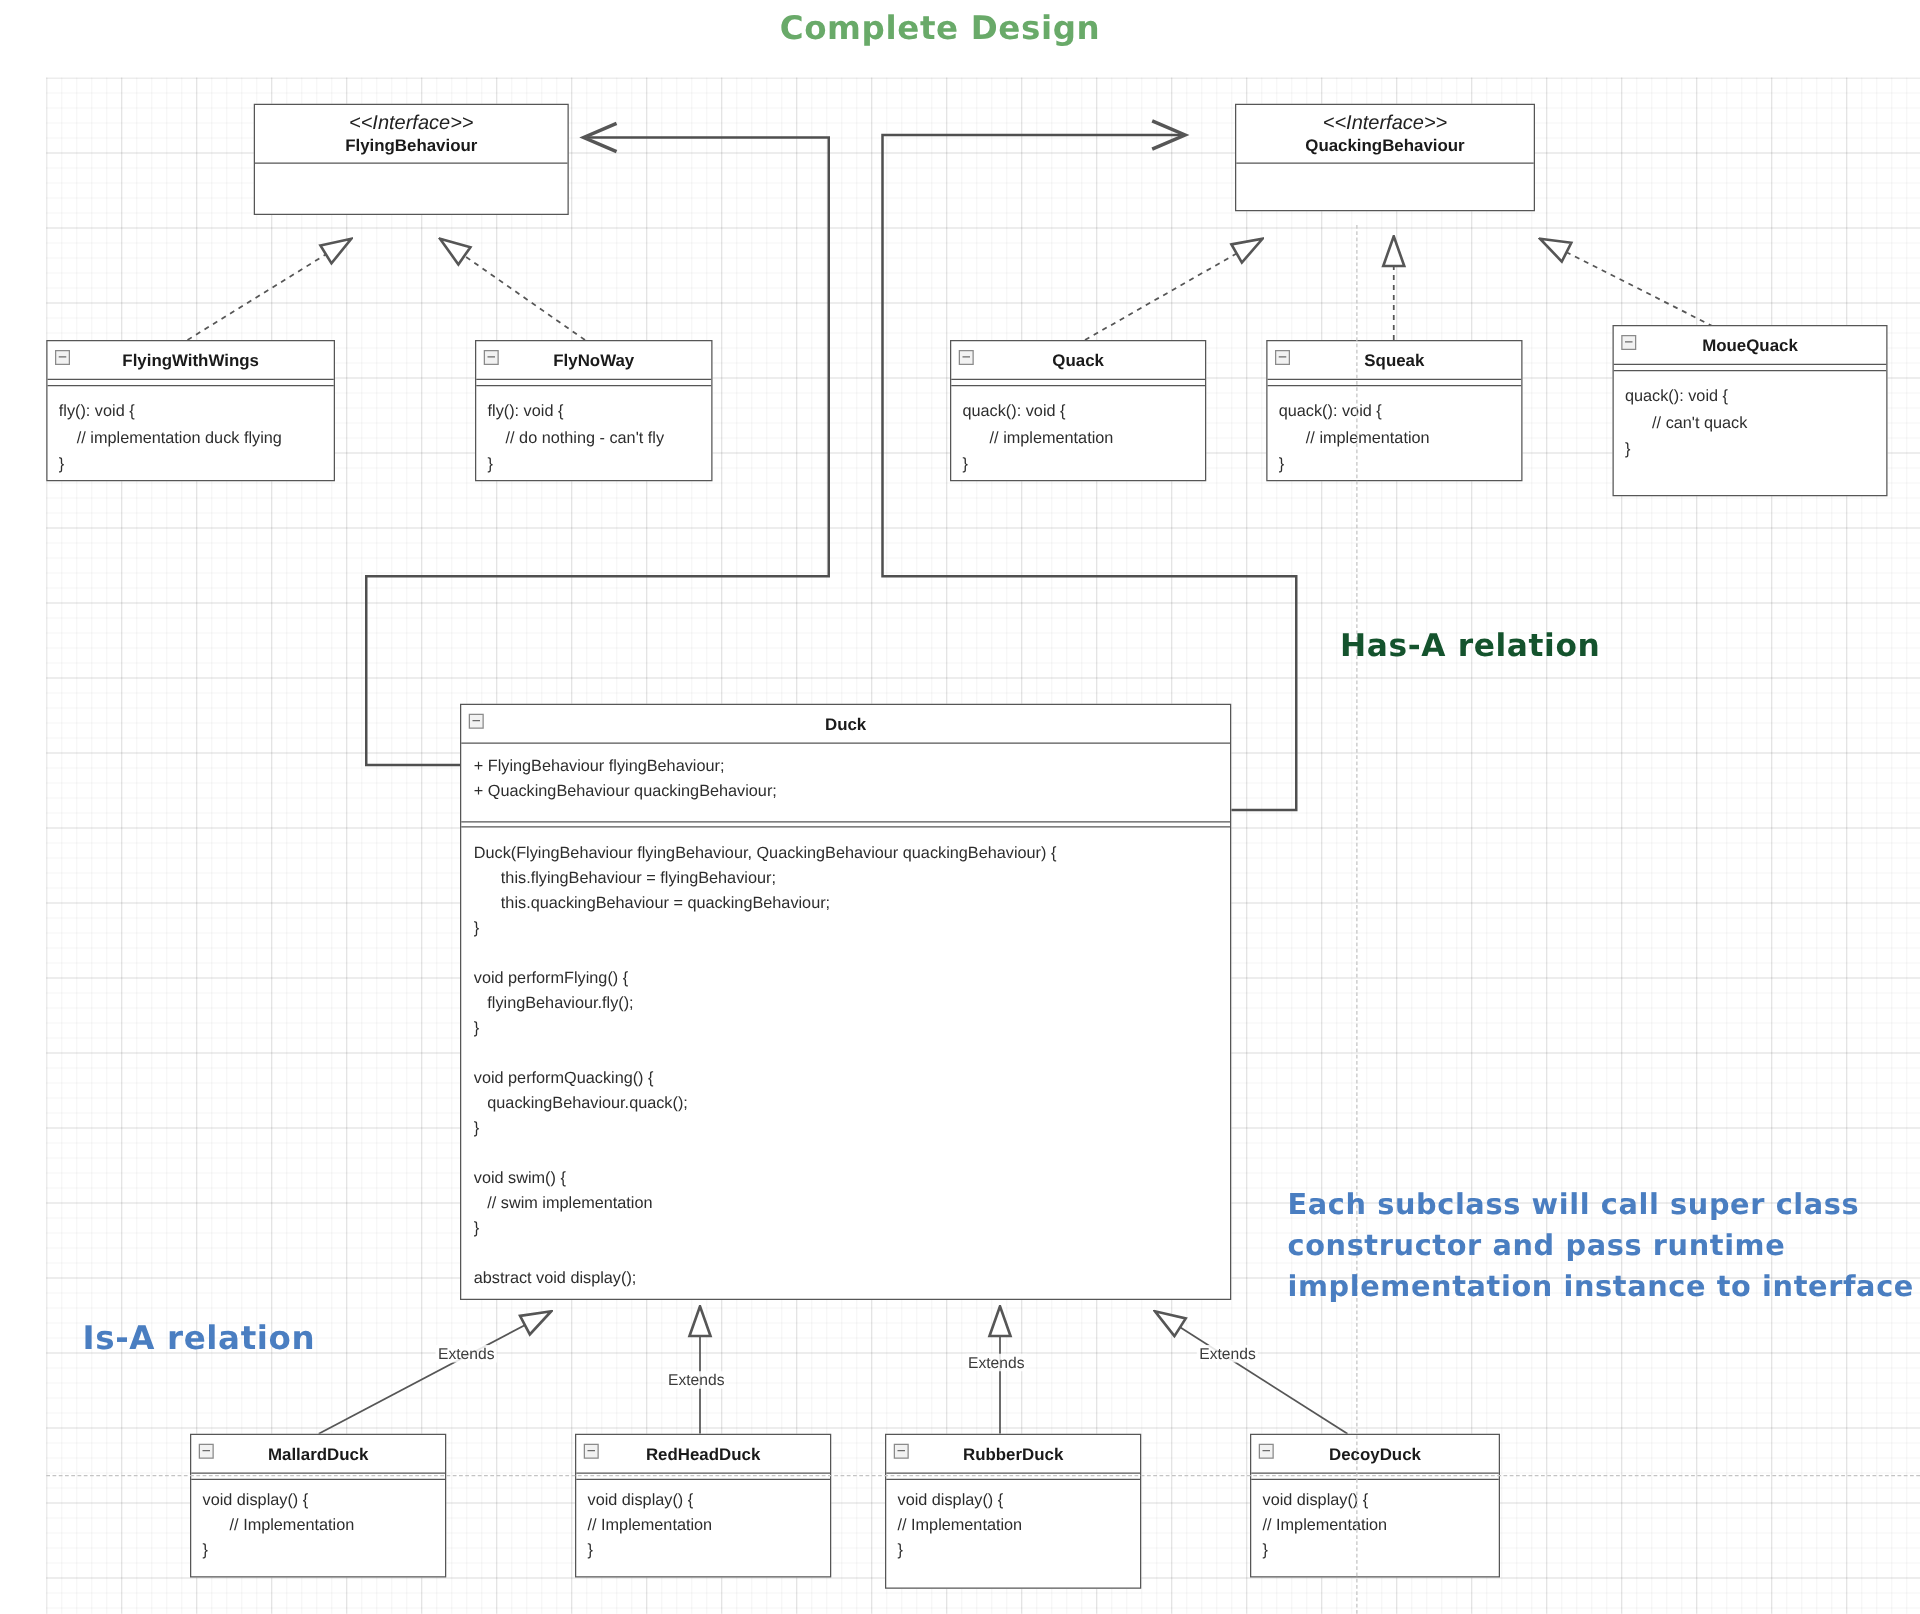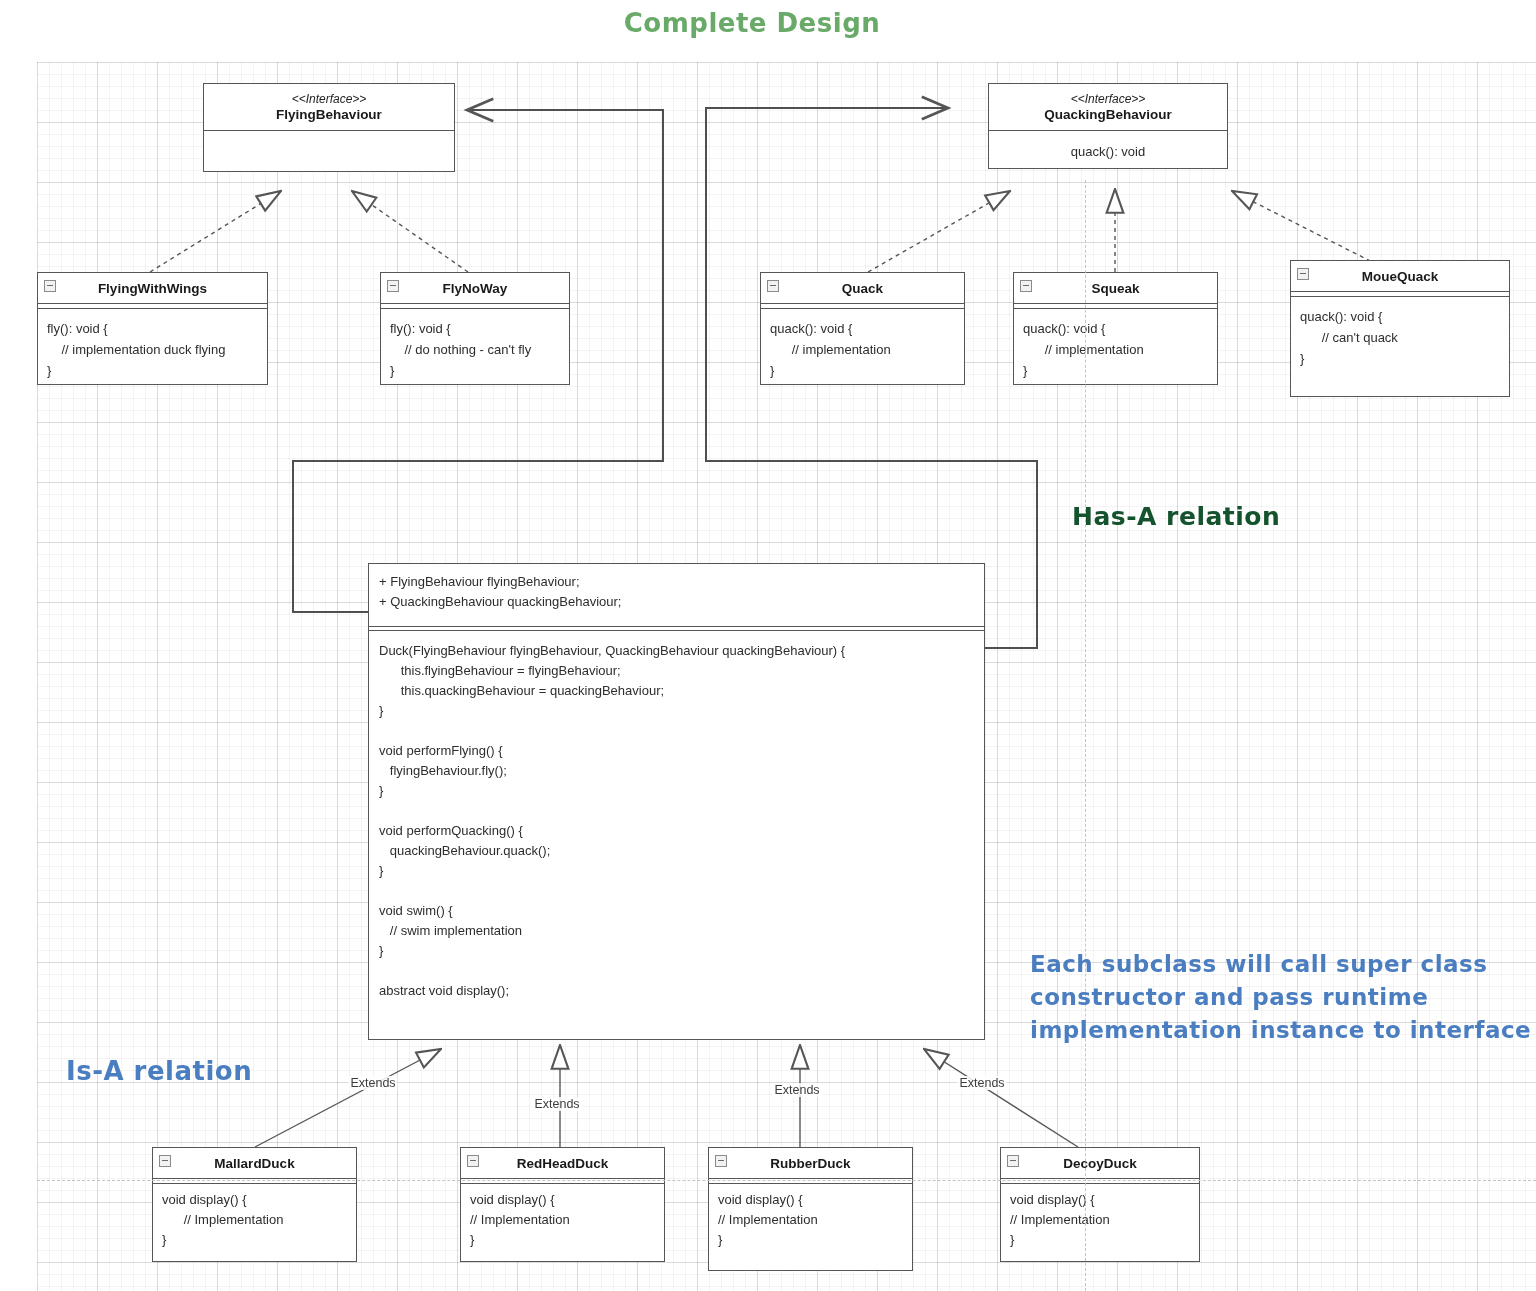--- a/index.html
+++ b/index.html
@@ -39,21 +39,21 @@
   }
   .strip{height:4px;border-bottom:1px solid #565656;}
   .code{
     white-space:pre;font-size:13px;line-height:21px;padding:9px 9px;
     color:#2d2d2d;text-align:left;overflow:hidden;
   }
   .iface-header{
     height:47px;border-bottom:1px solid #565656;box-sizing:border-box;
     display:flex;flex-direction:column;align-items:center;justify-content:center;gap:1px;
   }
-  .stereotype{font-style:italic;font-size:12px;color:#222;}
+  .stereotype{font-style:italic;font-size:16px;color:#222;}
   .iface-method{
     display:flex;align-items:center;justify-content:center;font-size:13px;height:40px;
   }
   .duck-fields{height:63px;border-bottom:1px solid #565656;box-sizing:border-box;line-height:20px;padding:8px 10px;}
   .strip2{height:3px;border-bottom:1px solid #565656;}
   .duck-methods{line-height:20px;padding:10px 10px;}
   .sub-body{line-height:20px;padding:6px 9px;}
 
   .edge-label{
     position:absolute;z-index:3;font-size:12.5px;color:#3c3c3c;background:rgba(255,255,255,0.85);
@@ -103,21 +103,20 @@
     <div class="stereotype">&lt;&lt;Interface&gt;&gt;</div>
     <div class="cls-title">FlyingBehaviour</div>
   </div>
 </div>
 
 <div class="cls" style="left:988px;top:83px;width:240px;height:86px">
   <div class="iface-header">
     <div class="stereotype">&lt;&lt;Interface&gt;&gt;</div>
     <div class="cls-title">QuackingBehaviour</div>
   </div>
-  <div class="iface-method">quack(): void</div>
 </div>
 
 <div class="cls" style="left:37px;top:272px;width:231px;height:113px">
   <div class="cls-header">
     <span class="collapse"></span>
     <span class="cls-title">FlyingWithWings</span>
   </div>
   <div class="strip"></div>
   <div class="code">fly(): void {
     // implementation duck flying
@@ -162,20 +161,24 @@
     <span class="collapse"></span>
     <span class="cls-title">MoueQuack</span>
   </div>
   <div class="strip"></div>
   <div class="code">quack(): void {
       // can't quack
 }</div>
 </div>
 
 <div class="cls" style="left:368px;top:563px;width:617px;height:477px">
+  <div class="cls-header">
+    <span class="collapse"></span>
+    <span class="cls-title">Duck</span>
+  </div>
   <div class="code duck-fields">+ FlyingBehaviour flyingBehaviour;
 + QuackingBehaviour quackingBehaviour;</div>
   <div class="strip2"></div>
   <div class="code duck-methods">Duck(FlyingBehaviour flyingBehaviour, QuackingBehaviour quackingBehaviour) {
       this.flyingBehaviour = flyingBehaviour;
       this.quackingBehaviour = quackingBehaviour;
 }
 
 void performFlying() {
    flyingBehaviour.fly();

